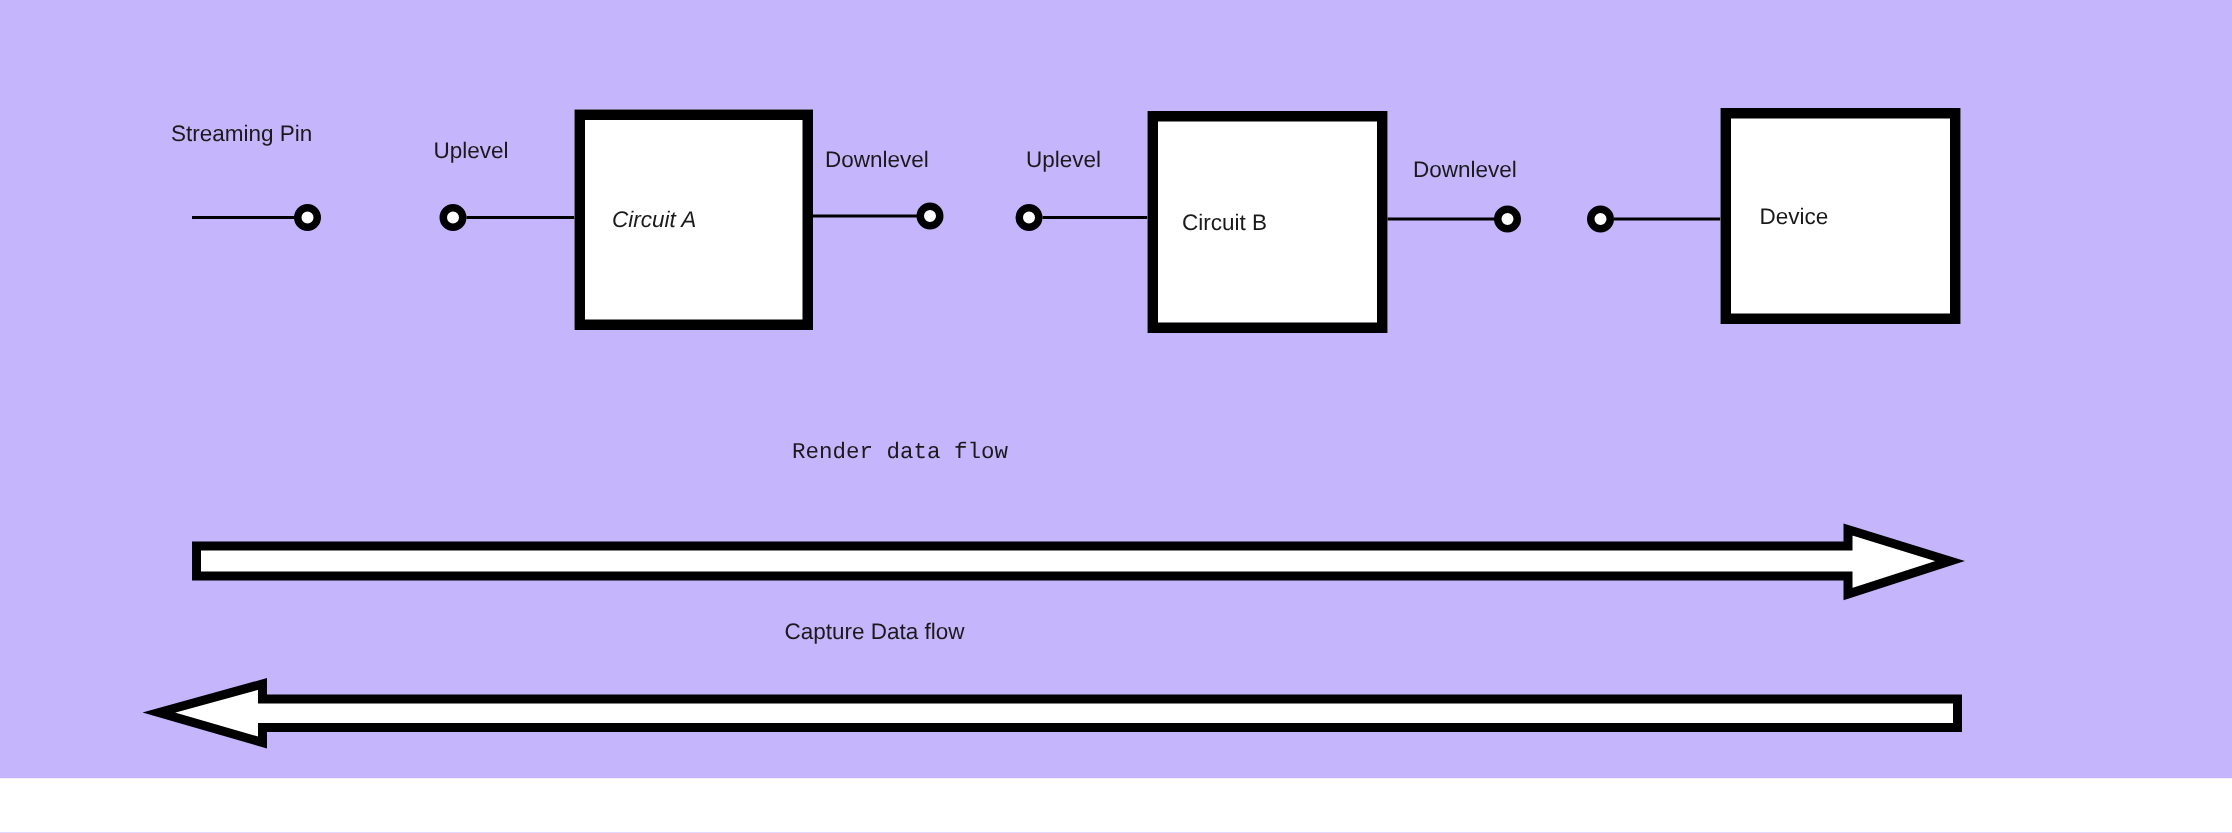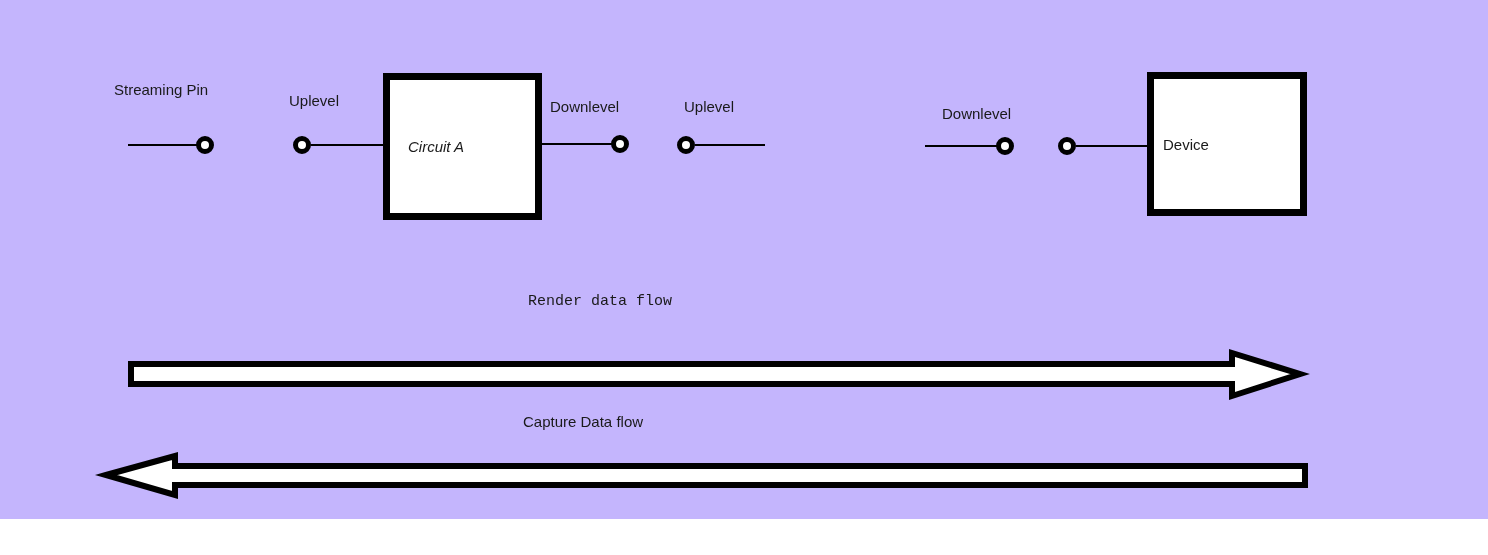--- a/index.html
+++ b/index.html
@@ -45,21 +45,21 @@
     display: flex;
     align-items: center;
   }
   .node-box .node-label {
     font-size: 15px;
     color: #1a1a1a;
     white-space: nowrap;
   }
   .box-circuit-a { left: 383px; top: 73px;  width: 159px; height: 147px; padding-left: 18px; font-style: italic; }
   .box-circuit-b { left: 765px; top: 74px;  width: 160px; height: 148px; padding-left: 16px; }
-  .box-device    { left: 1147px; top: 72px; width: 160px; height: 144px; padding-left: 9px; }
+  .box-device    { left: 1147px; top: 72px; width: 160px; height: 144px; padding-left: 19px; }
 
   .lbl-streaming-pin { left: 114px; top: 81px; }
   .lbl-uplevel-a     { left: 289px; top: 92px; }
   .lbl-downlevel-a   { left: 550px; top: 98px; }
   .lbl-uplevel-b     { left: 684px; top: 98px; }
   .lbl-downlevel-b   { left: 942px; top: 105px; }
   .lbl-render-flow   { left: 528px; top: 293px; font-family: Liberation Mono, monospace; }
   .lbl-capture-flow  { left: 523px; top: 413px; }
 
   .wire-1 { left: 128px;  top: 144px; width: 69px; }
@@ -98,20 +98,23 @@
   </div>
 
   <div class="label lbl-downlevel-a">Downlevel</div>
   <div class="wire wire-3"></div>
   <div class="terminal term-3"></div>
 
   <div class="label lbl-uplevel-b">Uplevel</div>
   <div class="terminal term-4"></div>
   <div class="wire wire-4"></div>
 
+  <div class="node-box box-circuit-b">
+    <span class="node-label">Circuit B</span>
+  </div>
 
   <div class="label lbl-downlevel-b">Downlevel</div>
   <div class="wire wire-5"></div>
   <div class="terminal term-5"></div>
 
   <div class="terminal term-6"></div>
   <div class="wire wire-6"></div>
 
   <div class="node-box box-device">
     <span class="node-label">Device</span>

